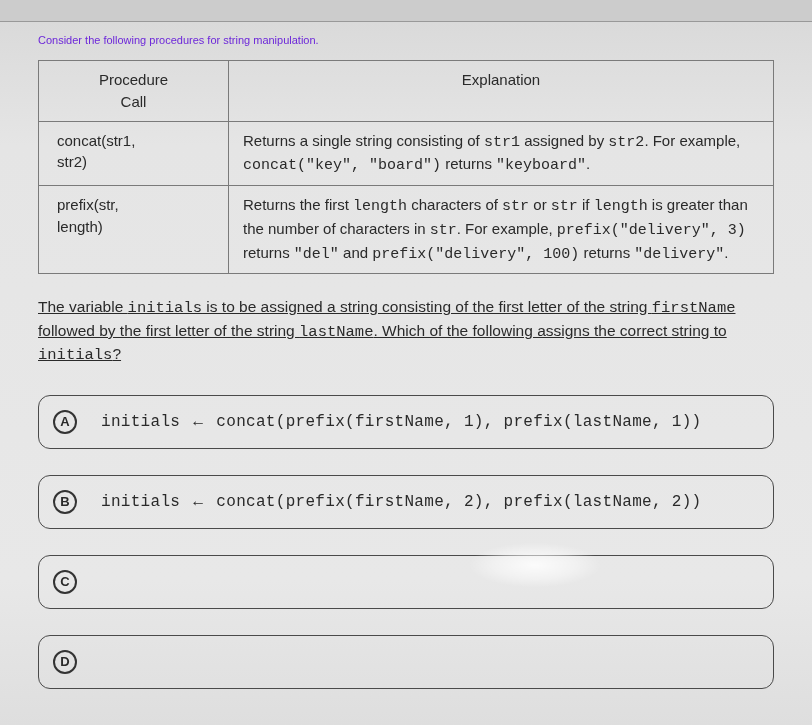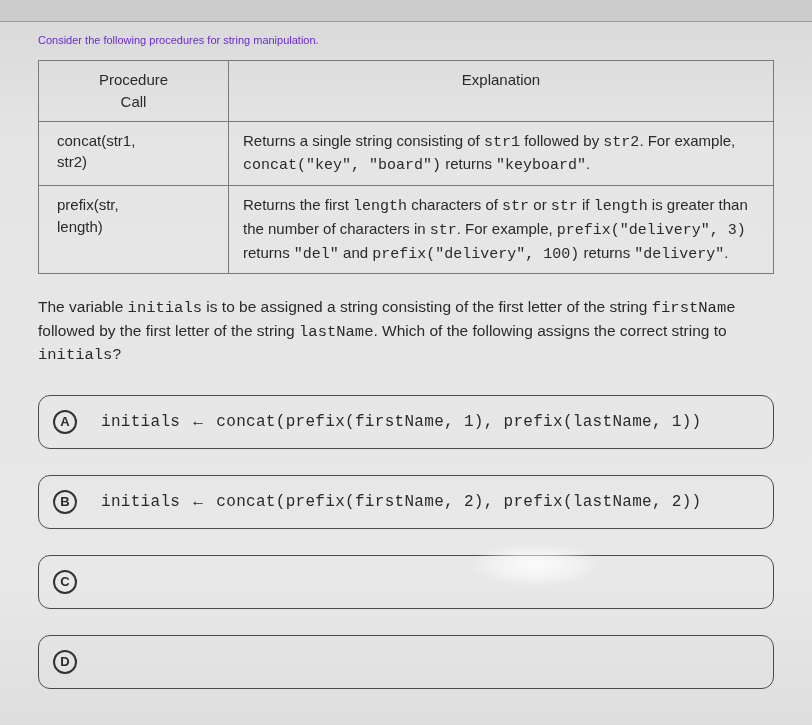--- a/index.html
+++ b/index.html
@@ -58,20 +58,21 @@
     }
     .code {
       font-family: 'Courier New', Courier, monospace;
     }
     .question-text {
       font-size: 15.5px;
       line-height: 1.45;
       margin-top: 22px;
       margin-bottom: 28px;
       color: #2a2a2a;
+      text-decoration: underline;
     }
     .answers {
       display: flex;
       flex-direction: column;
       gap: 26px;
       margin-top: 10px;
     }
     .answer {
       border: 1.5px solid #4a4a4a;
       border-radius: 12px;
@@ -124,21 +125,21 @@
       <tr>
         <th style="white-space:pre-line">Procedure
 Call</th>
         <th>Explanation</th>
       </tr>
     </thead>
     <tbody id="proc-tbody">
         <tr>
           <td class="proc-call">concat(str1,
 str2)</td>
-          <td><span>Returns a single string consisting of </span><span class="code">str1</span><span> followed by </span><span class="code">str2</span><span>. For example, </span><span class="code">concat("key", "board")</span><span> returns </span><span class="code">"keyboard"</span><span>.</span></td>
+          <td><span>Returns a single string consisting of </span><span class="code">str1</span><span> assigned by </span><span class="code">str2</span><span>. For example, </span><span class="code">concat("key", "board")</span><span> returns </span><span class="code">"keyboard"</span><span>.</span></td>
         </tr>
         <tr>
           <td class="proc-call">prefix(str,
 length)</td>
           <td><span>Returns the first </span><span class="code">length</span><span> characters of </span><span class="code">str</span><span> or </span><span class="code">str</span><span> if </span><span class="code">length</span><span> is greater than the number of characters in </span><span class="code">str</span><span>. For example, </span><span class="code">prefix("delivery", 3)</span><span> returns </span><span class="code">"del"</span><span> and </span><span class="code">prefix("delivery", 100)</span><span> returns </span><span class="code">"delivery"</span><span>.</span></td>
         </tr>
       </tbody>
   </table>
 
   <p class="question-text" id="question-text"><span>The variable </span><span class="code">initials</span><span> is to be assigned a string consisting of the first letter of the string </span><span class="code">firstName</span><span> followed by the first letter of the string </span><span class="code">lastName</span><span>. Which of the following assigns the correct string to </span><span class="code">initials</span><span>?</span></p>

